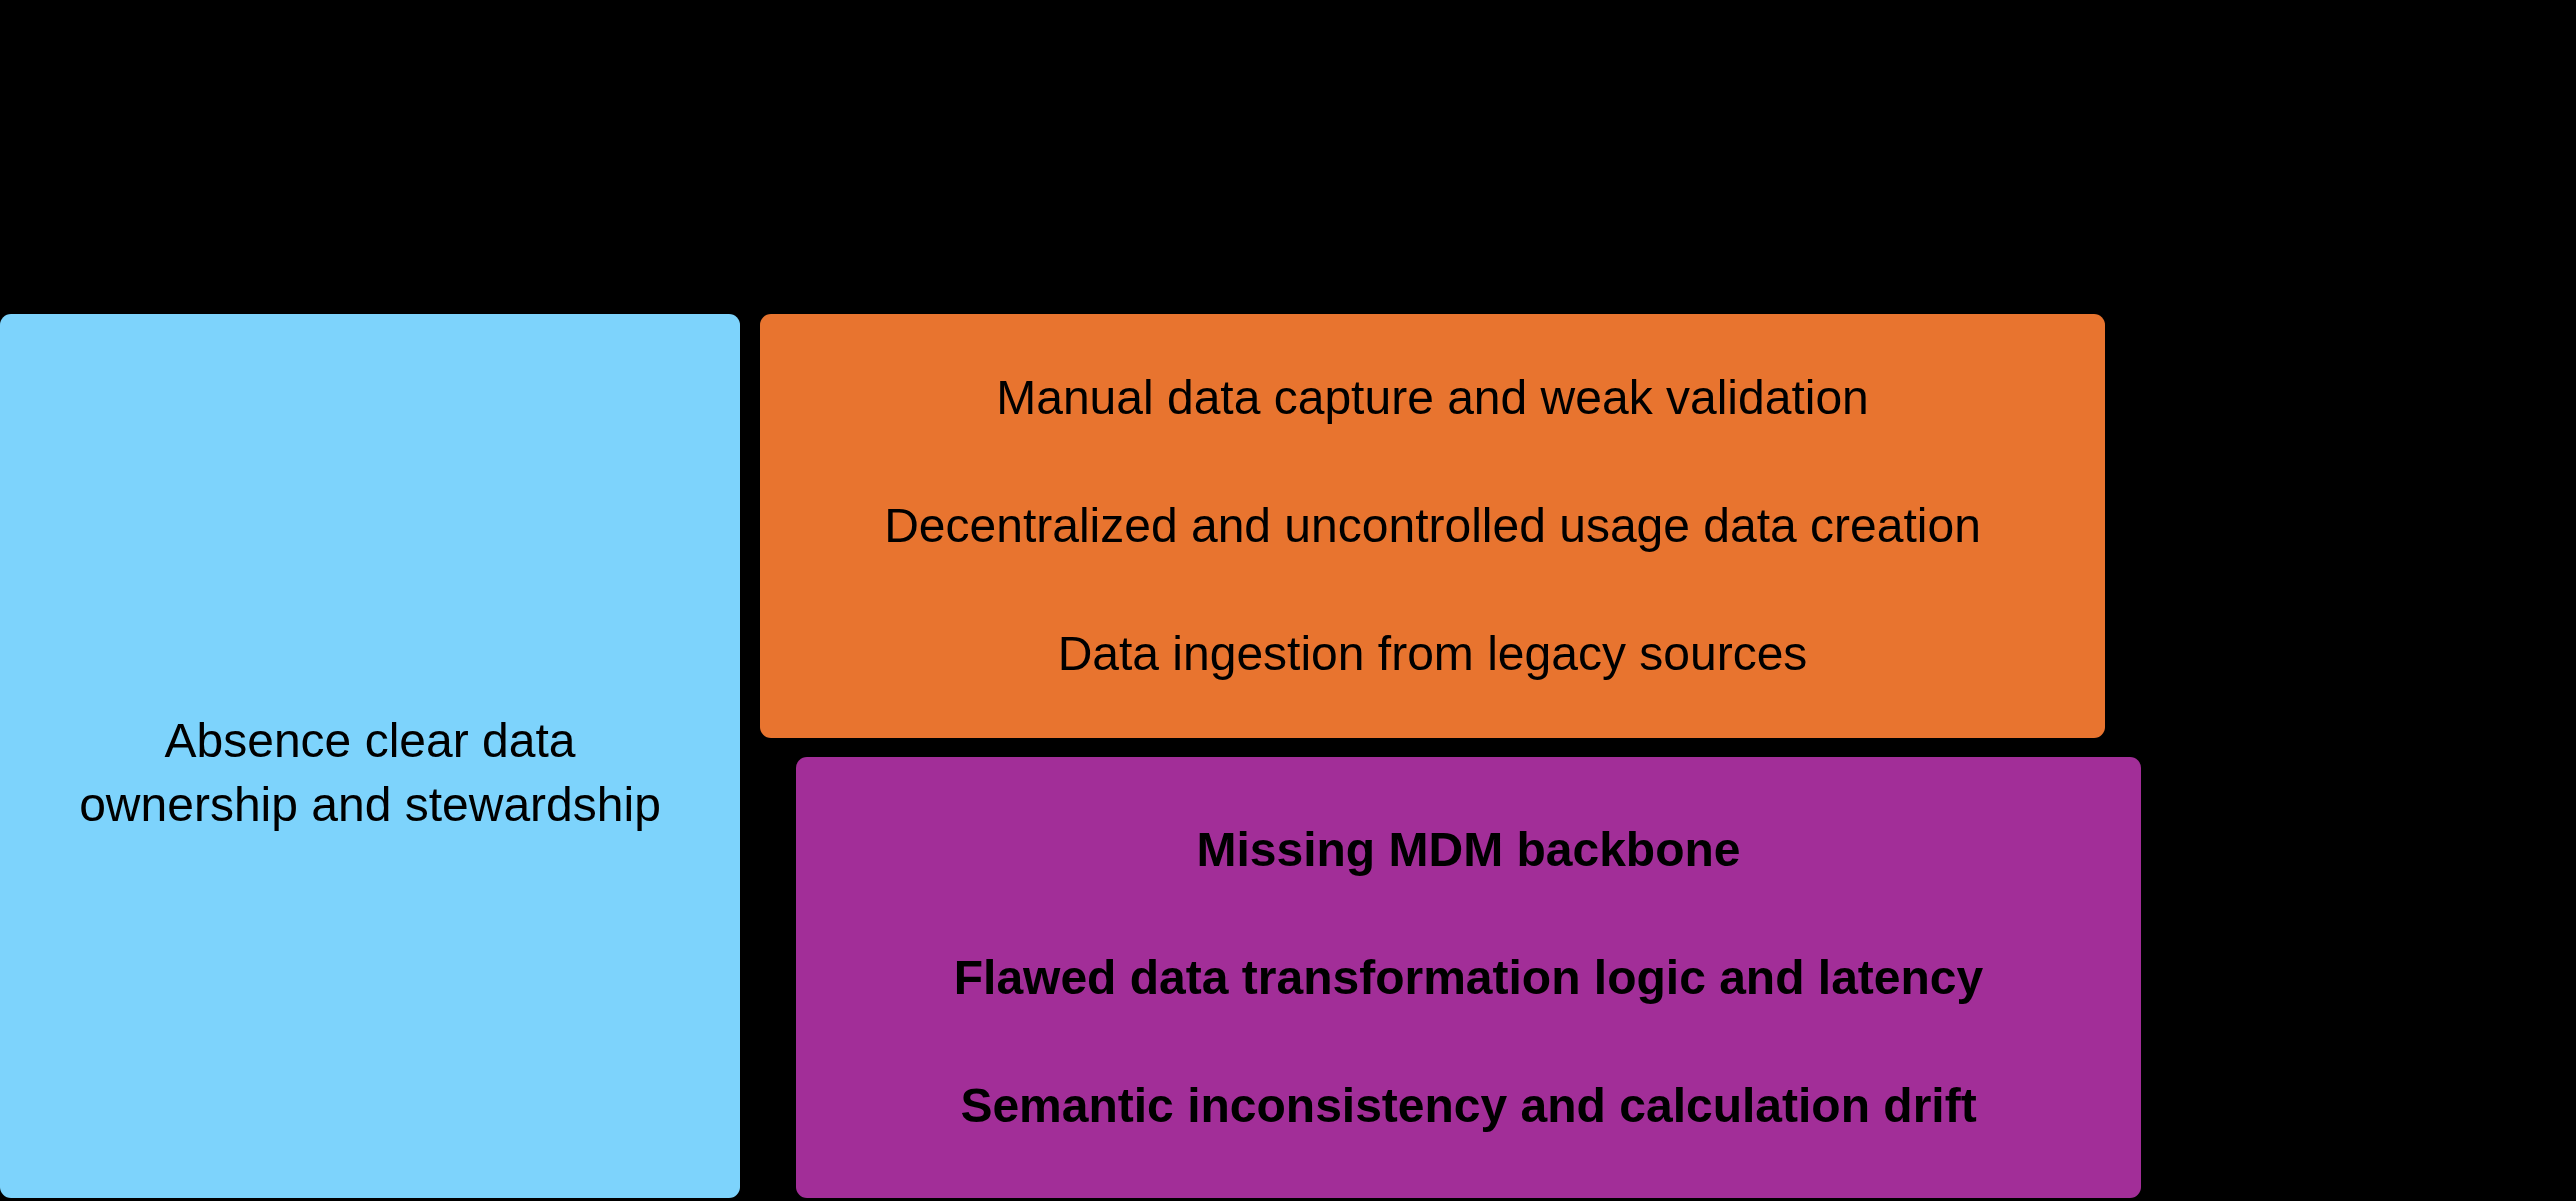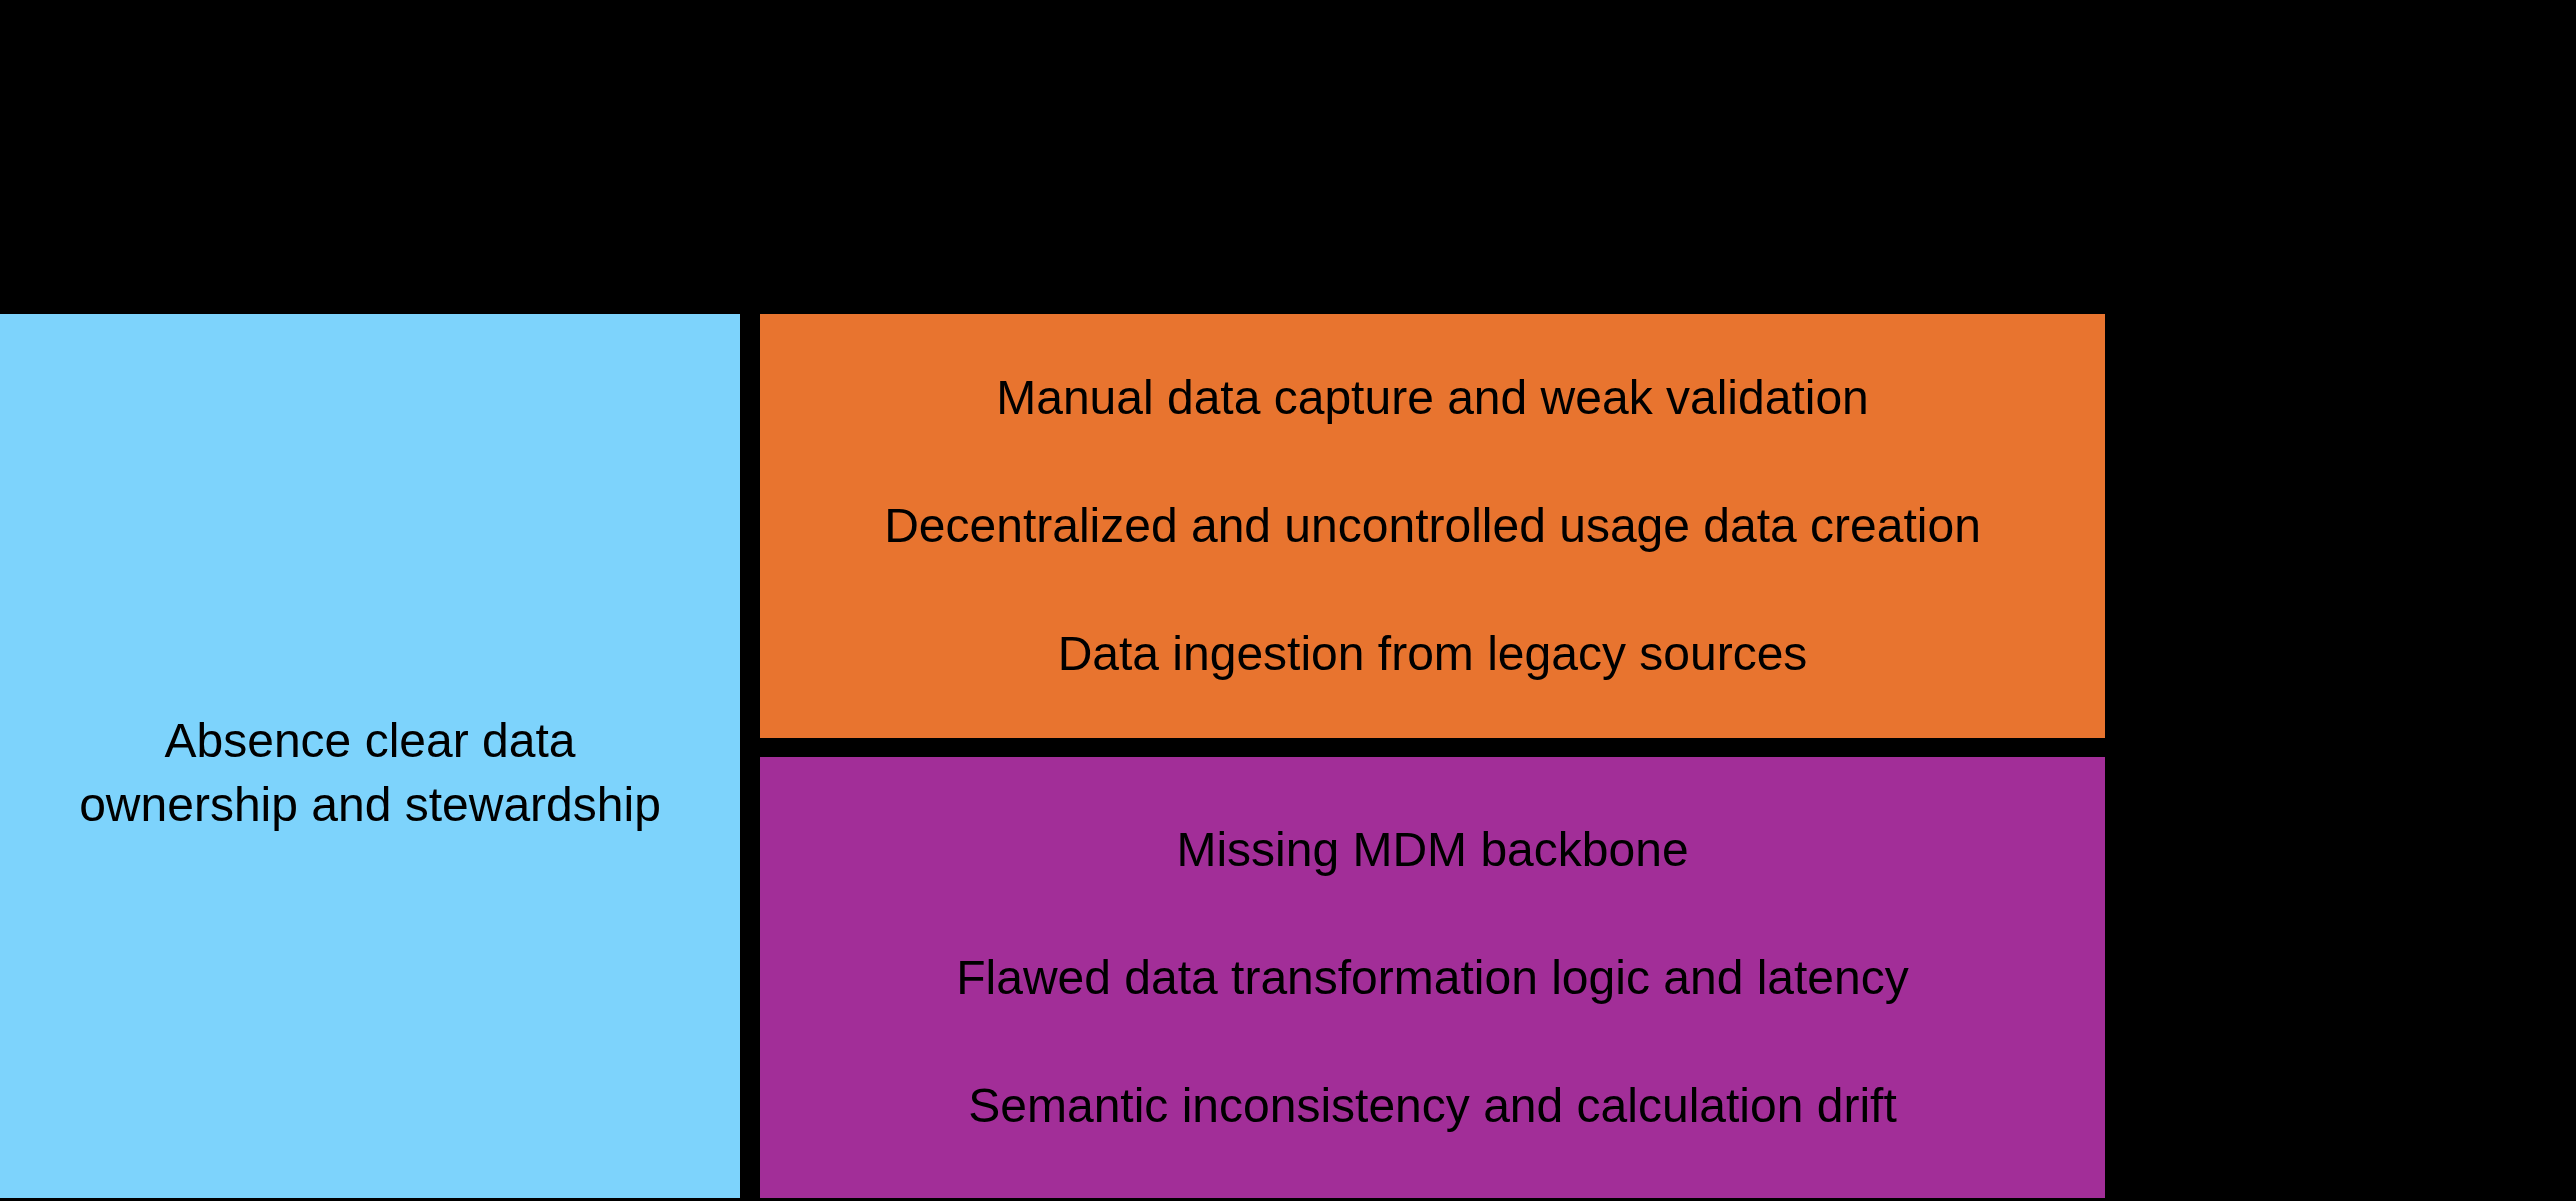--- a/index.html
+++ b/index.html
@@ -18,20 +18,21 @@
   }
   .panel {
     position: absolute;
     display: flex;
     flex-direction: column;
     justify-content: center;
     align-items: center;
     text-align: center;
     box-sizing: border-box;
     padding: 13.4px 27px;
+    border-radius: 11px;
   }
   .panel p {
     margin: 0 0 64px 0;
     font-size: 48px;
     line-height: 64px;
     white-space: pre-line;
   }
   .panel p:last-child {
     margin-bottom: 0;
   }
@@ -42,24 +43,25 @@
     height: 884px;
     padding-top: 47px;
   }
   .panel-orange {
     left: 760px;
     top: 314px;
     width: 1345px;
     height: 424px;
   }
   .panel-purple {
-    left: 760px;
+    left: 796px;
     top: 757px;
     width: 1345px;
     height: 441px;
+    font-weight: bold;
   }
 </style>
 </head>
 <body>
 
 <div class="slide" style="background-color: rgb(0, 0, 0);">
 
   <div class="panel panel-blue" style="background-color: #7dd3fc;">
     <p>Absence clear data
 ownership and stewardship</p>

